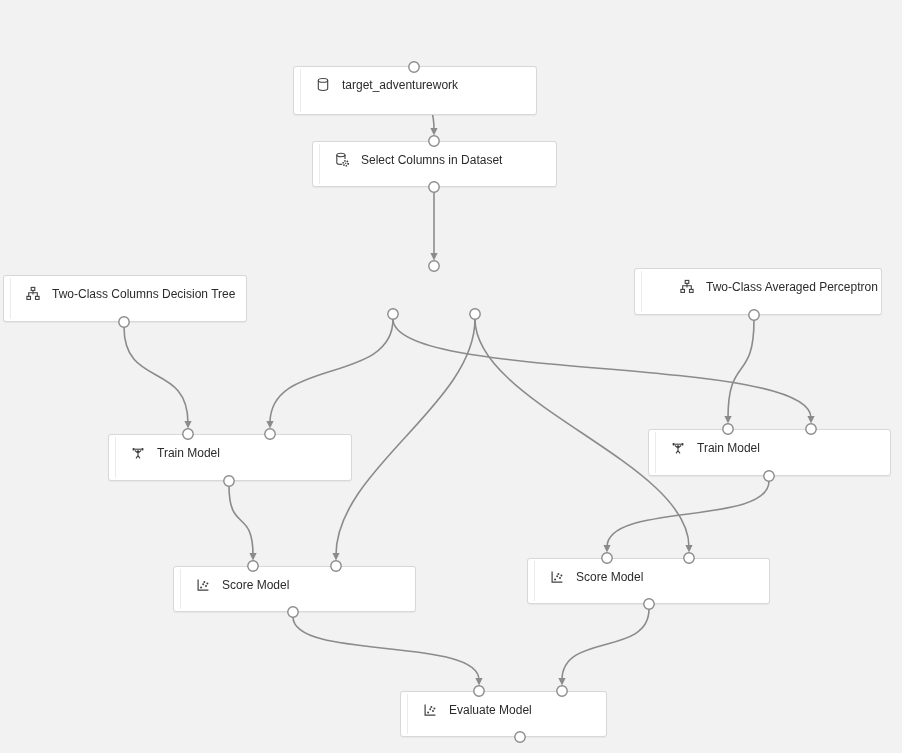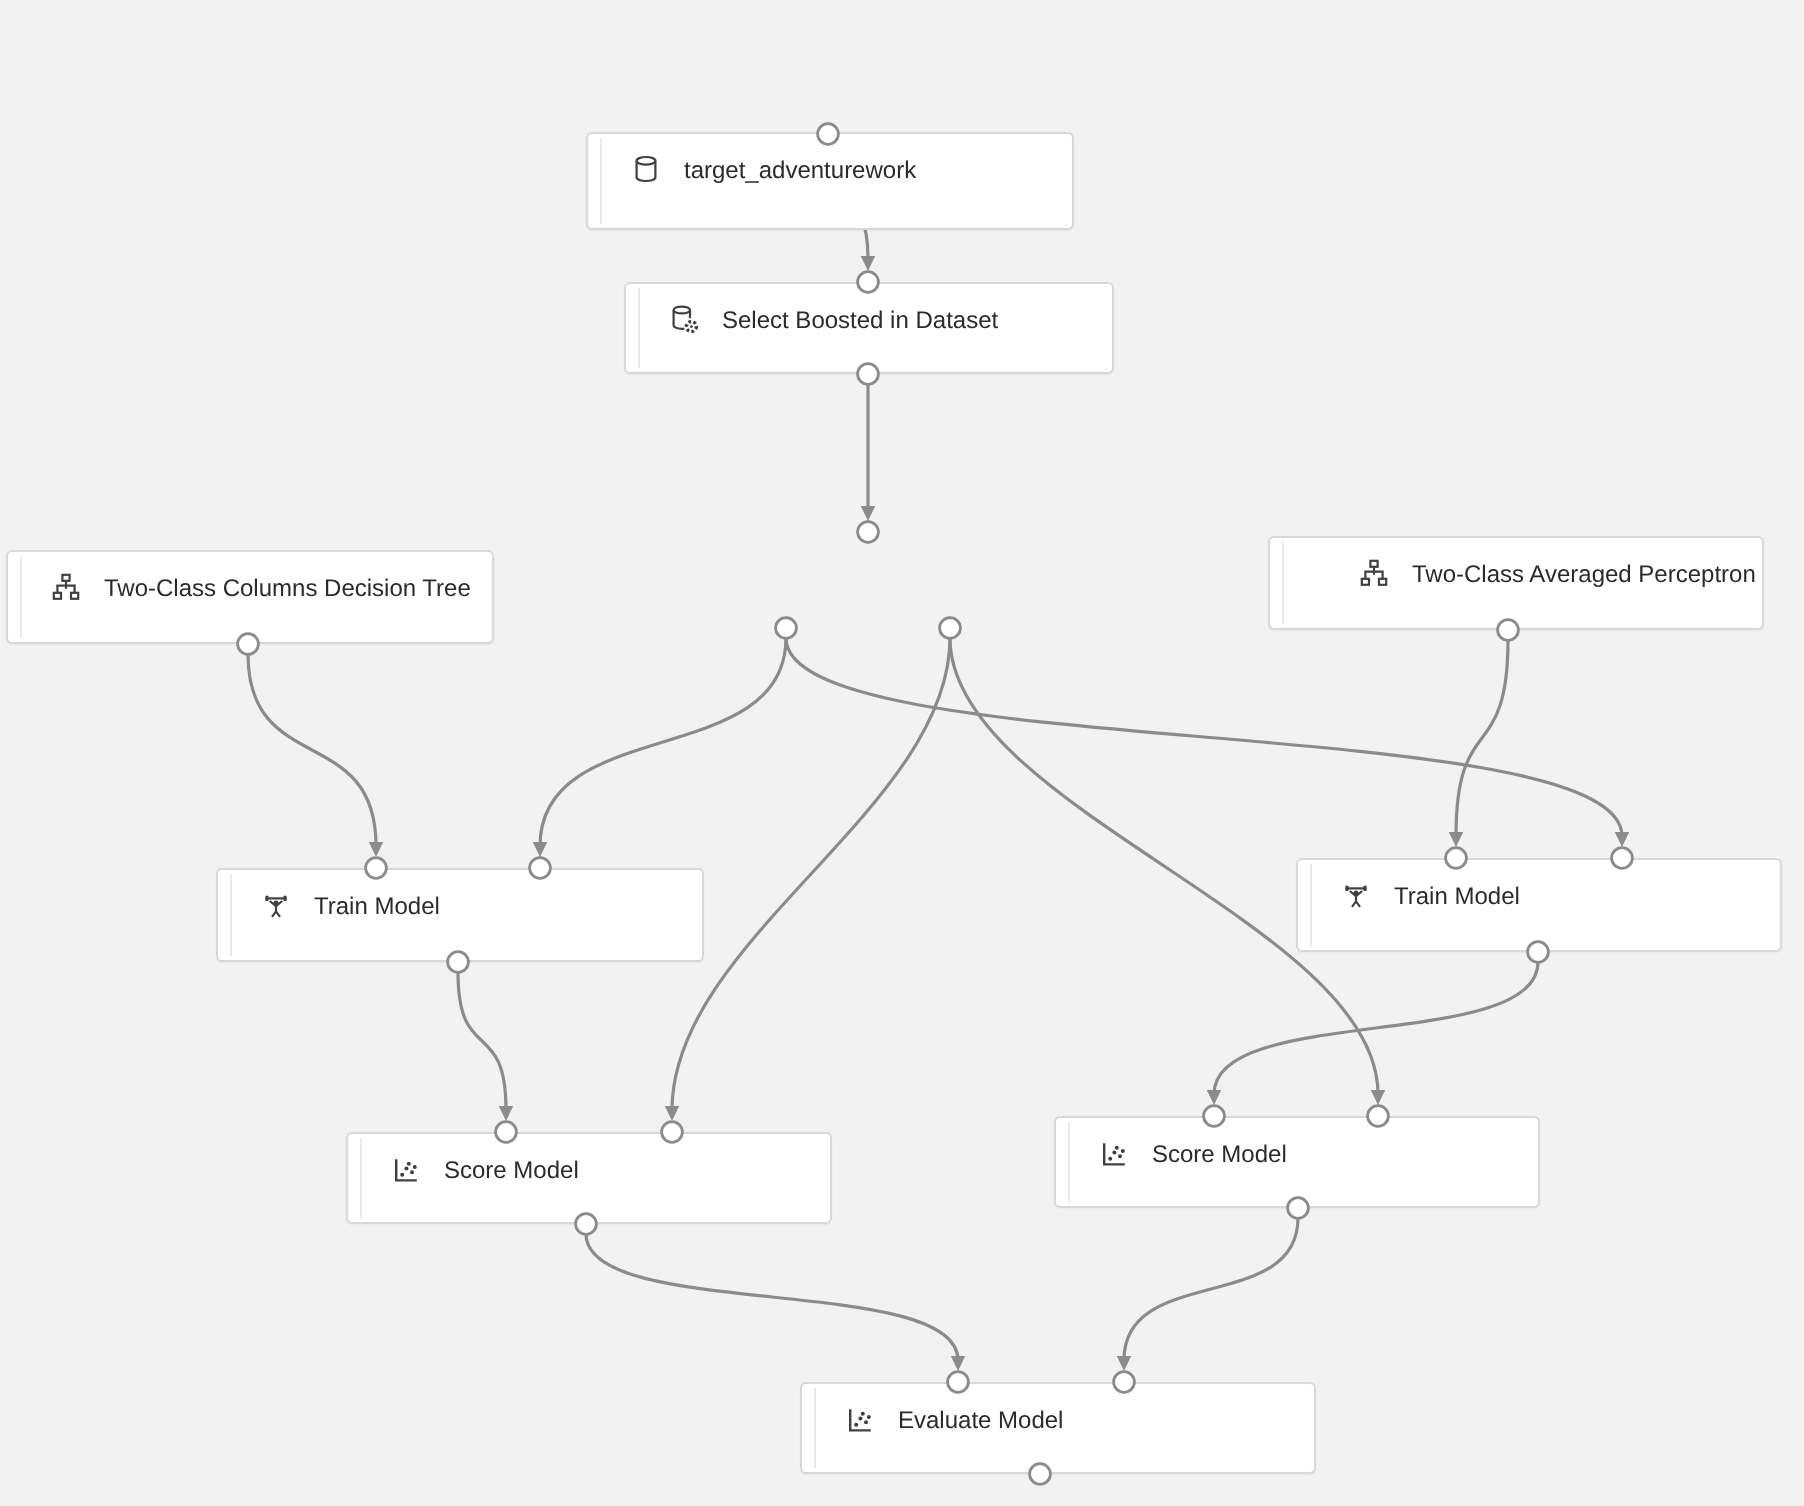--- a/index.html
+++ b/index.html
@@ -81,21 +81,21 @@
   <div class="node" id="select-columns" style="left: 312px; top: 141px; width: 245px; height: 46px;">
     <span class="icon">
         <svg viewBox="0 0 16 16" fill="none" stroke="currentColor" stroke-width="1.1">
           <ellipse cx="6.9" cy="3" rx="4.1" ry="1.7"></ellipse>
           <path d="M2.8 3v7.7c0 .95 1.85 1.7 4.1 1.7.45 0 .9-.03 1.3-.09"></path>
           <path d="M11 3v4.1"></path>
           <circle cx="11.7" cy="11.3" r="2.5" stroke-width="1.7" stroke-dasharray="1.35 1.15"></circle>
           <circle cx="11.7" cy="11.3" r="0.7" fill="currentColor" stroke="none"></circle>
         </svg>
       </span>
-    <span class="label">Select Boosted in Dataset</span>
+    <span class="label">Select Columns in Dataset</span>
   </div>
   <div class="node" id="boosted-tree" style="left: 3px; top: 275px; width: 244px; height: 47px;">
     <span class="icon">
         <svg viewBox="0 0 16 16" fill="none" stroke="currentColor" stroke-width="1.1">
           <rect x="6.2" y="1.4" width="3.6" height="3"></rect>
           <rect x="1.9" y="10.4" width="3.6" height="3"></rect>
           <rect x="10.5" y="10.4" width="3.6" height="3"></rect>
           <path d="M8 4.4v2.4M3.7 10.4V6.8h8.6v3.6M8 6.8v1.6"></path>
         </svg>
       </span>
@@ -157,21 +157,21 @@
             <circle cx="6.1" cy="10.4" r="1"></circle>
             <circle cx="8.2" cy="7.3" r="1"></circle>
             <circle cx="11" cy="9.1" r="1"></circle>
             <circle cx="9.4" cy="4.9" r="1"></circle>
             <circle cx="12.4" cy="6.5" r="1"></circle>
           </g>
         </svg>
       </span>
     <span class="label">Score Model</span>
   </div>
-  <div class="node" id="evaluate" style="left: 400px; top: 691px; width: 258px; height: 46px;">
+  <div class="node" id="evaluate" style="left: 400px; top: 691px; width: 207px; height: 46px;">
     <span class="icon">
         <svg viewBox="0 0 16 16" fill="none" stroke="currentColor" stroke-width="1.2">
           <path d="M3.1 2.6v10.6h10.3"></path>
           <g fill="currentColor" stroke="none">
             <circle cx="6.1" cy="10.4" r="1"></circle>
             <circle cx="8.2" cy="7.3" r="1"></circle>
             <circle cx="11" cy="9.1" r="1"></circle>
             <circle cx="9.4" cy="4.9" r="1"></circle>
             <circle cx="12.4" cy="6.5" r="1"></circle>
           </g>

